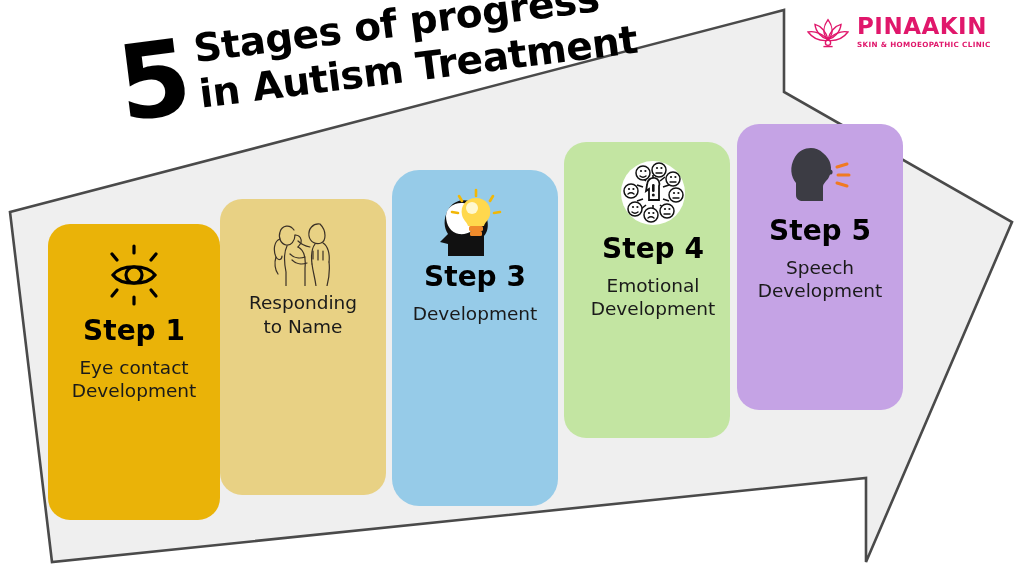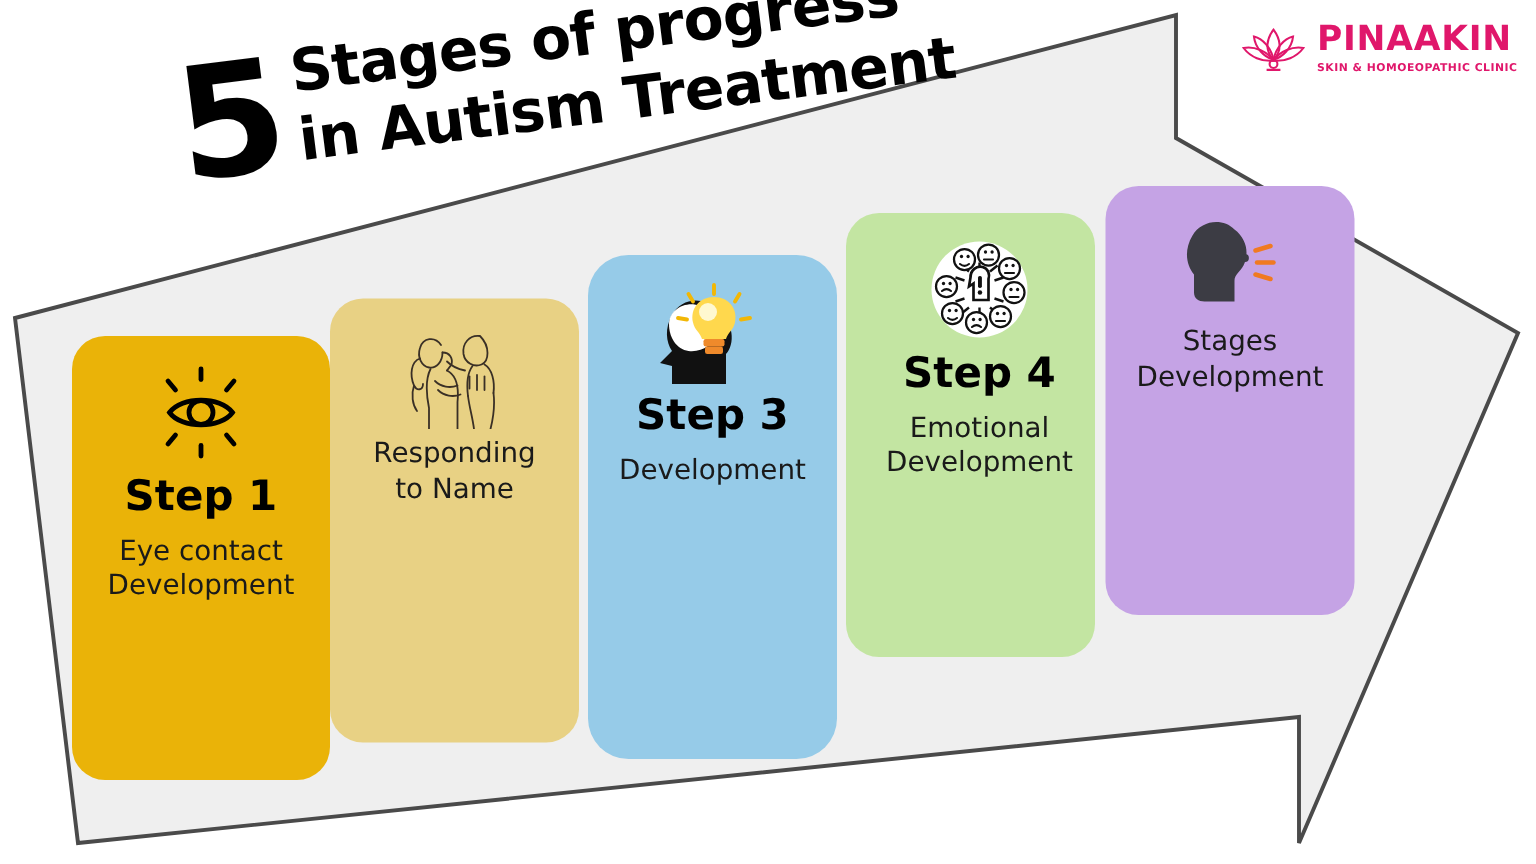--- a/index.html
+++ b/index.html
@@ -8,21 +8,21 @@
     font-family:"DejaVu Sans","Liberation Sans",sans-serif;
     -webkit-font-smoothing:antialiased;
   }
   #stage{position:relative;width:1024px;height:576px;background:#ffffff;}
 
   
   #arrow-svg{position:absolute;left:0;top:0;width:1024px;height:576px;}
 
   
   #logo{
-    position:absolute;left:826px;top:8px;width:180px;height:48px;
+    position:absolute;left:805px;top:8px;width:180px;height:48px;
     display:flex;align-items:center;gap:6px;
   }
   #logo .mark{width:46px;height:34px;flex:0 0 auto;}
   #logo .words{display:flex;flex-direction:column;line-height:1;}
   #logo .brand{
     font-size:23px;font-weight:bold;color:#e0176b;letter-spacing:.5px;
     font-family:"DejaVu Sans","Liberation Sans",sans-serif;
   }
   #logo .tag{
     font-size:7.2px;font-weight:bold;color:#e0176b;letter-spacing:.35px;
@@ -241,17 +241,18 @@
         <path d="M44 14 C36 6 22 8 16 18 C10 28 12 38 17 44 L17 56 C17 60 20 62 24 62 L44 62
                  L44 48 C44 44 48 42 50 38 C54 30 52 20 44 14 Z" fill="#3c3c44"></path>
         <circle cx="51" cy="33" r="2.6" fill="#3c3c44"></circle>
         <g stroke="#f07a21" stroke-width="3" stroke-linecap="round">
           <path d="M58 28 L68 25"></path>
           <path d="M59 36 L70 36"></path>
           <path d="M58 44 L68 47"></path>
         </g>
       </svg>
     </div>
-    <div class="desc">Stages</div>
+    <div class="step">Step 5</div>
+    <div class="desc">Speech</div>
     <div class="desc">Development</div>
   </div>
 
 </div>
 
 </body></html>

